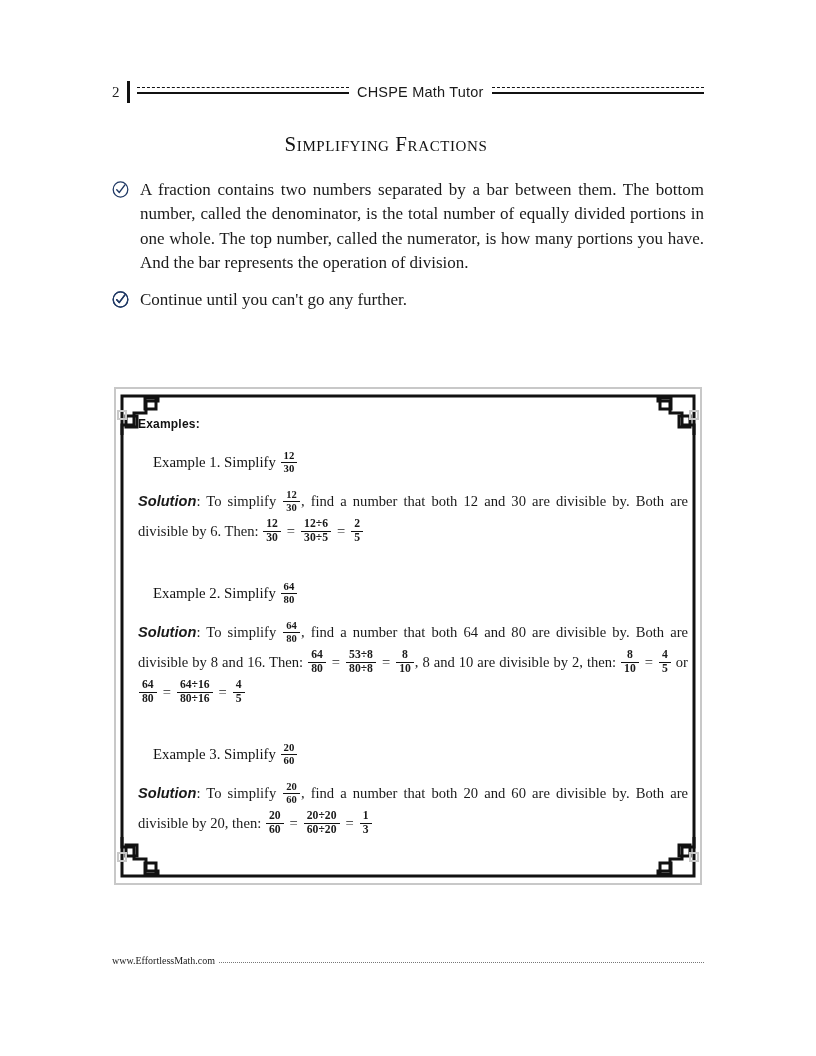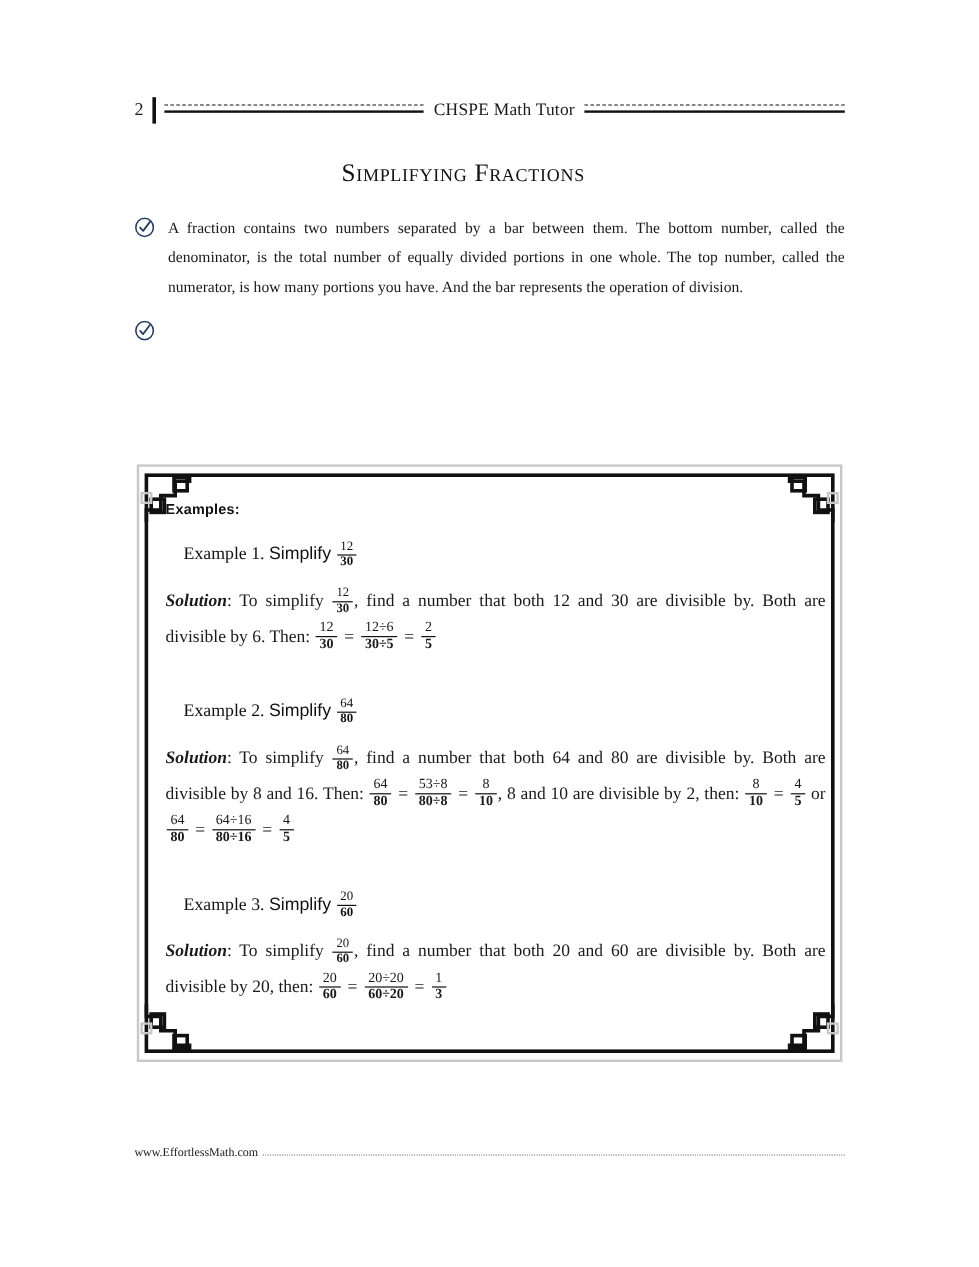--- a/index.html
+++ b/index.html
@@ -62,21 +62,21 @@
   .rule-group .solid {
     position: absolute;
     left: 0; right: 0;
     top: 5px;
     border-top: 2.5px solid #111;
   }
   .header-title {
     font-size: 14.5px;
     white-space: nowrap;
     padding: 0 8px;
-    font-family: Liberation Serif, serif;
+    font-family: Liberation Sans, sans-serif;
     letter-spacing: .2px;
     color: #1a1a1a;
     text-align: center;
   }
 
   
   .doc-title {
     position: absolute;
     top: 132px;
     left: 0;
@@ -93,21 +93,21 @@
   .bullets {
     position: absolute;
     left: 112px;
     top: 178px;
     width: 592px;
   }
   .bullet-item {
     position: relative;
     padding-left: 28px;
     margin-bottom: 13px;
-    font-size: 13px;
+    font-size: 17px;
     line-height: 24.3px;
     text-align: justify;
     color: #1a1a1a;
   }
   .bullet-item:last-child { margin-bottom: 0; }
   .check-icon {
     position: absolute;
     left: 0;
     top: 3px;
     width: 17px;
@@ -154,51 +154,51 @@
     font-size: 14.8px;
     line-height: 26px;
     margin-bottom: 11px;
     color: #111;
   }
   .ex-title .lbl {
     font-weight: normal;
     font-family: "Liberation Serif", serif;
     margin-left: 15px;
   }
-  .ex-title .txt { font-family: Liberation Sans, sans-serif; }
+  .ex-title .txt { font-family: Liberation Serif, serif; }
 
   .ex-solution {
     font-size: 14.6px;
     line-height: 30px;
     text-align: justify;
     color: #1a1a1a;
   }
   .sol-lbl {
     font-weight: bold;
     font-style: italic;
-    font-family: Liberation Serif, serif;
+    font-family: Liberation Sans, sans-serif;
   }
 
   .gap-lg { height: 28px; }
 
   
   .frac {
     display: inline-block;
     vertical-align: -0.42em;
     text-align: center;
     font-size: 0.78em;
     line-height: 1.08;
     margin: 0 1px;
     font-family: "Liberation Serif", serif;
   }
   .frac .num {
     display: block;
     padding: 0 3px;
     border-bottom: 1.4px solid #111;
-    font-weight: normal;
+    font-weight: bold;
     font-size: 0.93em;
   }
   .frac .den {
     display: block;
     padding: 0 3px;
     font-weight: bold;
     font-size: 0.93em;
   }
   .frac.big { font-size: 0.86em; vertical-align: -0.40em; }
   .eq { margin: 0 5px; display: inline-block; }
@@ -261,20 +261,29 @@
 
     <div class="bullet-item">
       <span class="check-icon">
         <svg viewBox="0 0 20 20" width="17" height="17">
           <ellipse cx="10" cy="10" rx="8.6" ry="8.9" fill="none" stroke="#1F3864" stroke-width="1.5"></ellipse>
           <path d="M5.6 10.2 L8.6 13.4 L15.2 4.6" fill="none" stroke="#1F3864" stroke-width="1.7" stroke-linecap="round" stroke-linejoin="round"></path>
         </svg>
       </span>
     </div>
 
+    <div class="bullet-item">
+      <span class="check-icon">
+        <svg viewBox="0 0 20 20" width="17" height="17">
+          <ellipse cx="10" cy="10" rx="8.6" ry="8.9" fill="none" stroke="#1F3864" stroke-width="1.5"></ellipse>
+          <path d="M5.6 10.2 L8.6 13.4 L15.2 4.6" fill="none" stroke="#1F3864" stroke-width="1.7" stroke-linecap="round" stroke-linejoin="round"></path>
+        </svg>
+      </span>
+      <span>Continue until you can't go any further.</span>
+    </div>
 
   </div>
 
   <div class="frame">
 
     <svg class="frame-svg" viewBox="0 0 592 502">
 
       <rect x="3" y="3" width="586" height="496" fill="none" stroke="#c8c8c8" stroke-width="2"></rect>
 
       <rect x="10" y="11" width="572" height="480" fill="none" stroke="#111111" stroke-width="3"></rect>

